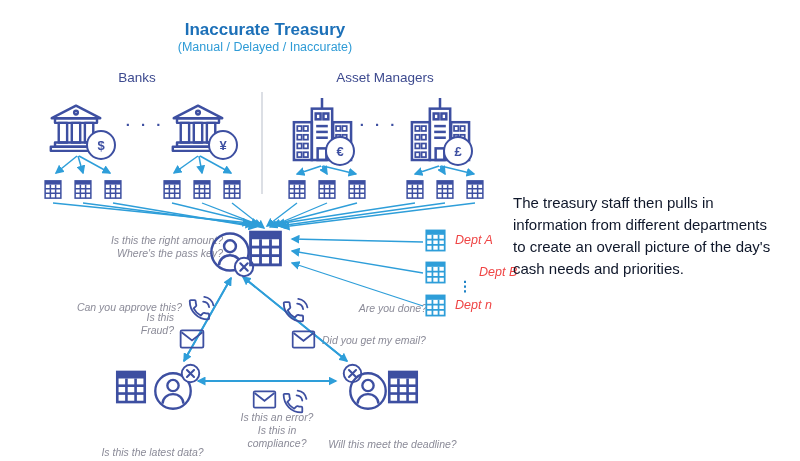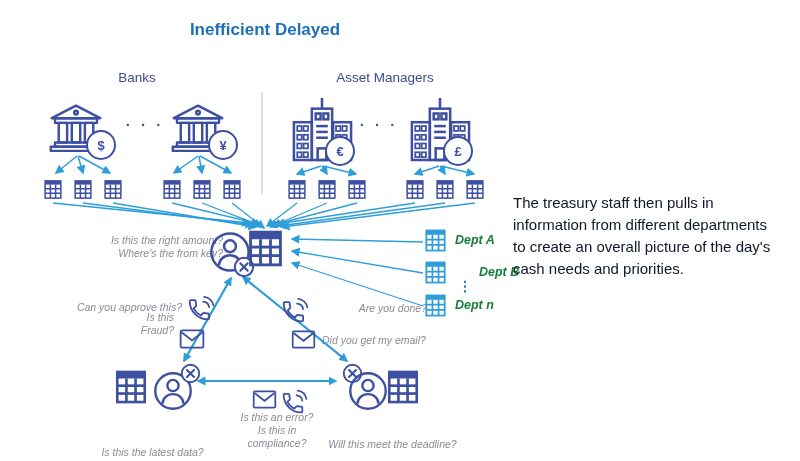--- a/index.html
+++ b/index.html
@@ -12,21 +12,21 @@
   .subtitle{position:absolute;left:115px;top:40px;width:300px;text-align:center;
          font-size:12.5px;color:#2e9bd6;}
   .sect{position:absolute;font-size:13.5px;color:#3d4a8f;text-align:center;}
   .dots{position:absolute;color:#3d4fa1;font-weight:bold;font-size:15px;letter-spacing:3px;text-align:center;}
   .vdots{position:absolute;color:#1f83c6;font-weight:bold;font-size:14px;text-align:center;line-height:13px;}
   .badge{position:absolute;width:26px;height:26px;border:2.4px solid #3d4fa1;border-radius:50%;
          background:#fff;color:#3d4fa1;font-weight:bold;font-size:13px;
          display:flex;align-items:center;justify-content:center;z-index:3;}
   .q{position:absolute;font-style:italic;color:#8b8b98;font-size:10.5px;line-height:13px;}
   .qr{text-align:right;} .qc{text-align:center;}
-  .dept-label{position:absolute;font-style:italic;color:#15803d;font-size:12.5px;font-weight:bold;}
+  .dept-label{position:absolute;font-style:italic;color:#ef4444;font-size:12.5px;}
   .note{position:absolute;left:513px;top:192px;width:268px;font-size:15px;line-height:22px;color:#0f172a;}
   .divider{position:absolute;left:261px;top:92px;width:2px;height:102px;background:#dcdfe5;}
   svg.flow{position:absolute;left:0;top:0;z-index:1;}
   .ic,.badge{z-index:2;}
 </style>
 </head>
 <body>
 
 <div class="canvas">
 
@@ -151,21 +151,22 @@
     <g stroke="#2e9ed9" stroke-width="1.8" marker-end="url(#ah)">
       <line x1="231" y1="278" x2="184" y2="361"></line>
         <line x1="184" y1="361" x2="231" y2="278"></line>
       <line x1="243" y1="277" x2="347" y2="361"></line>
         <line x1="347" y1="361" x2="243" y2="277"></line>
       <line x1="198" y1="381" x2="336" y2="381"></line>
         <line x1="336" y1="381" x2="198" y2="381"></line>
     </g>
   </svg>
 
-  <div class="title">Inefficient Delayed</div>
+  <div class="title">Inaccurate Treasury</div>
+  <div class="subtitle">(Manual / Delayed / Inaccurate)</div>
   <div class="sect" style="left:305px;top:70px;width:160px;">Asset Managers</div>
   <div class="sect" style="left:77px;top:70px;width:120px;">Banks</div>
   <div class="divider"></div>
 
   <svg class="ic" style="left:48px;top:102px;" width="56" height="52">
       <use href="#sym-bank"></use>
     </svg>
   <span class="badge" style="left:86px;top:130px;">$</span>
   <div class="dots" style="left:122px;top:116px;width:46px;">· · ·</div>
   <svg class="ic" style="left:170px;top:102px;" width="56" height="52">
@@ -224,21 +225,21 @@
       <use href="#sym-person"></use>
     </svg>
   <svg class="ic" style="left:233px;top:256px;" width="22" height="22">
       <use href="#sym-x"></use>
     </svg>
   <svg class="ic" style="left:248px;top:230px;" width="35" height="37">
       <use href="#sym-table"></use>
     </svg>
   <div class="q qr" style="left:95px;top:234px;width:128px;">
     <span>Is this the right amount?</span><br>
-    <span>Where's the from key?</span>
+    <span>Where's the pass key?</span>
   </div>
 
   <svg class="ic lt" style="left:425px;top:229px;" width="21" height="23">
       <use href="#sym-table"></use>
     </svg>
   <div class="dept-label" style="left:455px;top:233px;">Dept A</div>
   <svg class="ic lt" style="left:425px;top:261px;" width="21" height="23">
       <use href="#sym-table"></use>
     </svg>
   <div class="dept-label" style="left:479px;top:265px;">Dept B</div>

